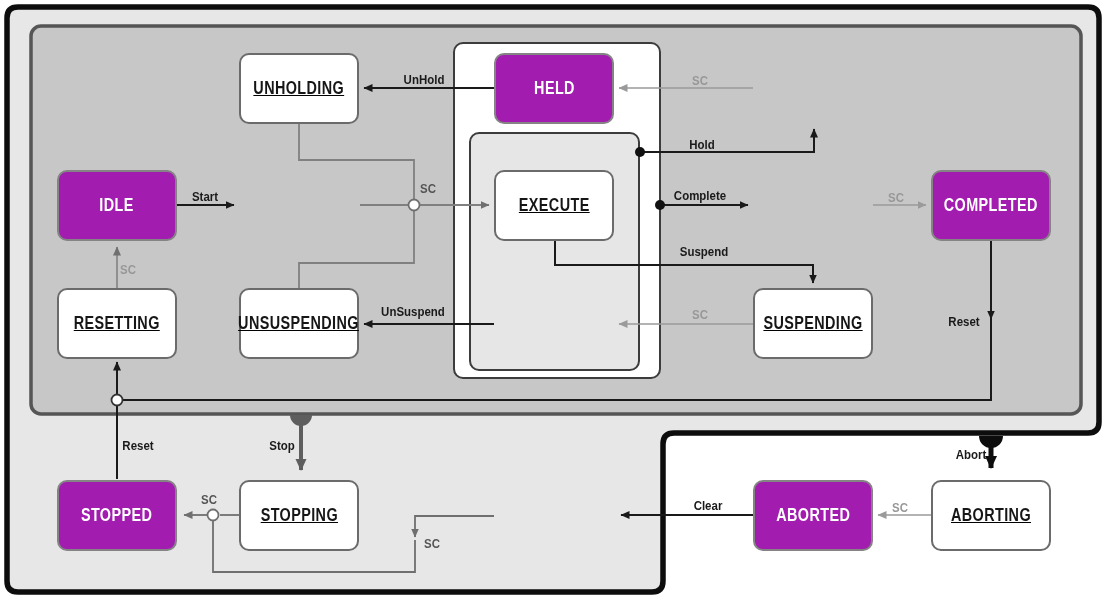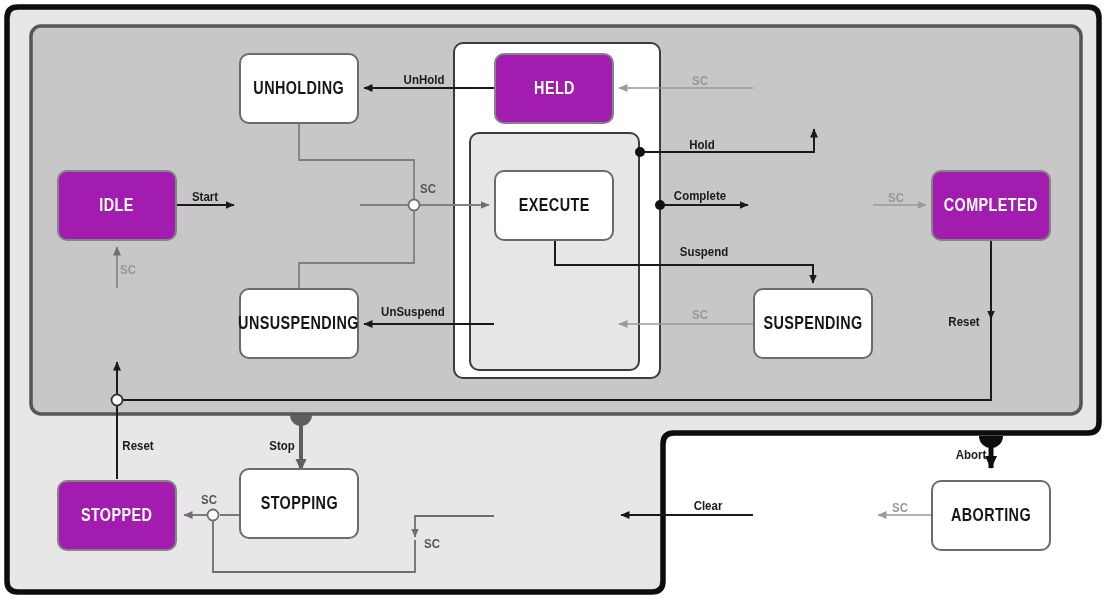--- a/index.html
+++ b/index.html
@@ -1,21 +1,21 @@
 <!DOCTYPE html>
 <html><head>
 <meta charset="utf-8">
 <style>
   html,body{margin:0;padding:0;background:#ffffff;}
   .stage{position:relative;width:1112px;height:602px;background:#ffffff;
          font-family:"Liberation Sans",sans-serif;overflow:hidden;}
   svg.wires{position:absolute;left:0;top:0;width:1112px;height:602px;}
   .state{position:absolute;width:120px;height:71px;border-radius:10px;
          display:flex;align-items:center;justify-content:center;box-sizing:border-box;}
-  .state.light{background:#ffffff;border:2.5px solid #6b6b6b;}
+  .state.light{background:#ffffff;border:2.5px solid #6b6b6b;text-decoration:underline;}
   .state.dark{background:#a21caf;border:2.5px solid #848484;}
   .state span{display:inline-block;transform:scaleX(0.8);transform-origin:center;
          font-size:18px;font-weight:700;letter-spacing:.5px;white-space:nowrap;}
   .state.light span{color:#161616;}
   .state.dark span{color:#ffffff;}
   .tl{position:absolute;transform:translate(-50%,-50%) scaleX(0.85);
       font-size:13.5px;font-weight:700;white-space:nowrap;color:#1a1a1a;}
   .tl.gray{color:#989898;}
   .tl.mid{color:#555555;}
 </style>
@@ -131,32 +131,38 @@
   <div class="state dark" style="left:57px;top:170px">
       <span>IDLE</span>
     </div>
   <div class="state light" style="left:494px;top:170px">
       <span>EXECUTE</span>
     </div>
   <div class="state dark" style="left:931px;top:170px">
       <span>COMPLETED</span>
     </div>
 
+  <div class="state light" style="left:57px;top:288px">
+      <span>RESETTING</span>
+    </div>
   <div class="state light" style="left:239px;top:288px">
       <span>UNSUSPENDING</span>
     </div>
   <div class="state light" style="left:753px;top:288px">
       <span>SUSPENDING</span>
     </div>
 
   <div class="state dark" style="left:57px;top:480px">
       <span>STOPPED</span>
     </div>
-  <div class="state light" style="left:239px;top:468px">
+  <div class="state light" style="left:239px;top:480px">
       <span>STOPPING</span>
+    </div>
+  <div class="state dark" style="left:753px;top:480px">
+      <span>ABORTED</span>
     </div>
   <div class="state light" style="left:931px;top:480px">
       <span>ABORTING</span>
     </div>
 
   <span class="tl" style="left:424px;top:79px">UnHold</span>
   <span class="tl gray" style="left:700px;top:80px">SC</span>
   <span class="tl" style="left:702px;top:144px">Hold</span>
   <span class="tl" style="left:205px;top:196px">Start</span>
   <span class="tl mid" style="left:428px;top:188px">SC</span>

